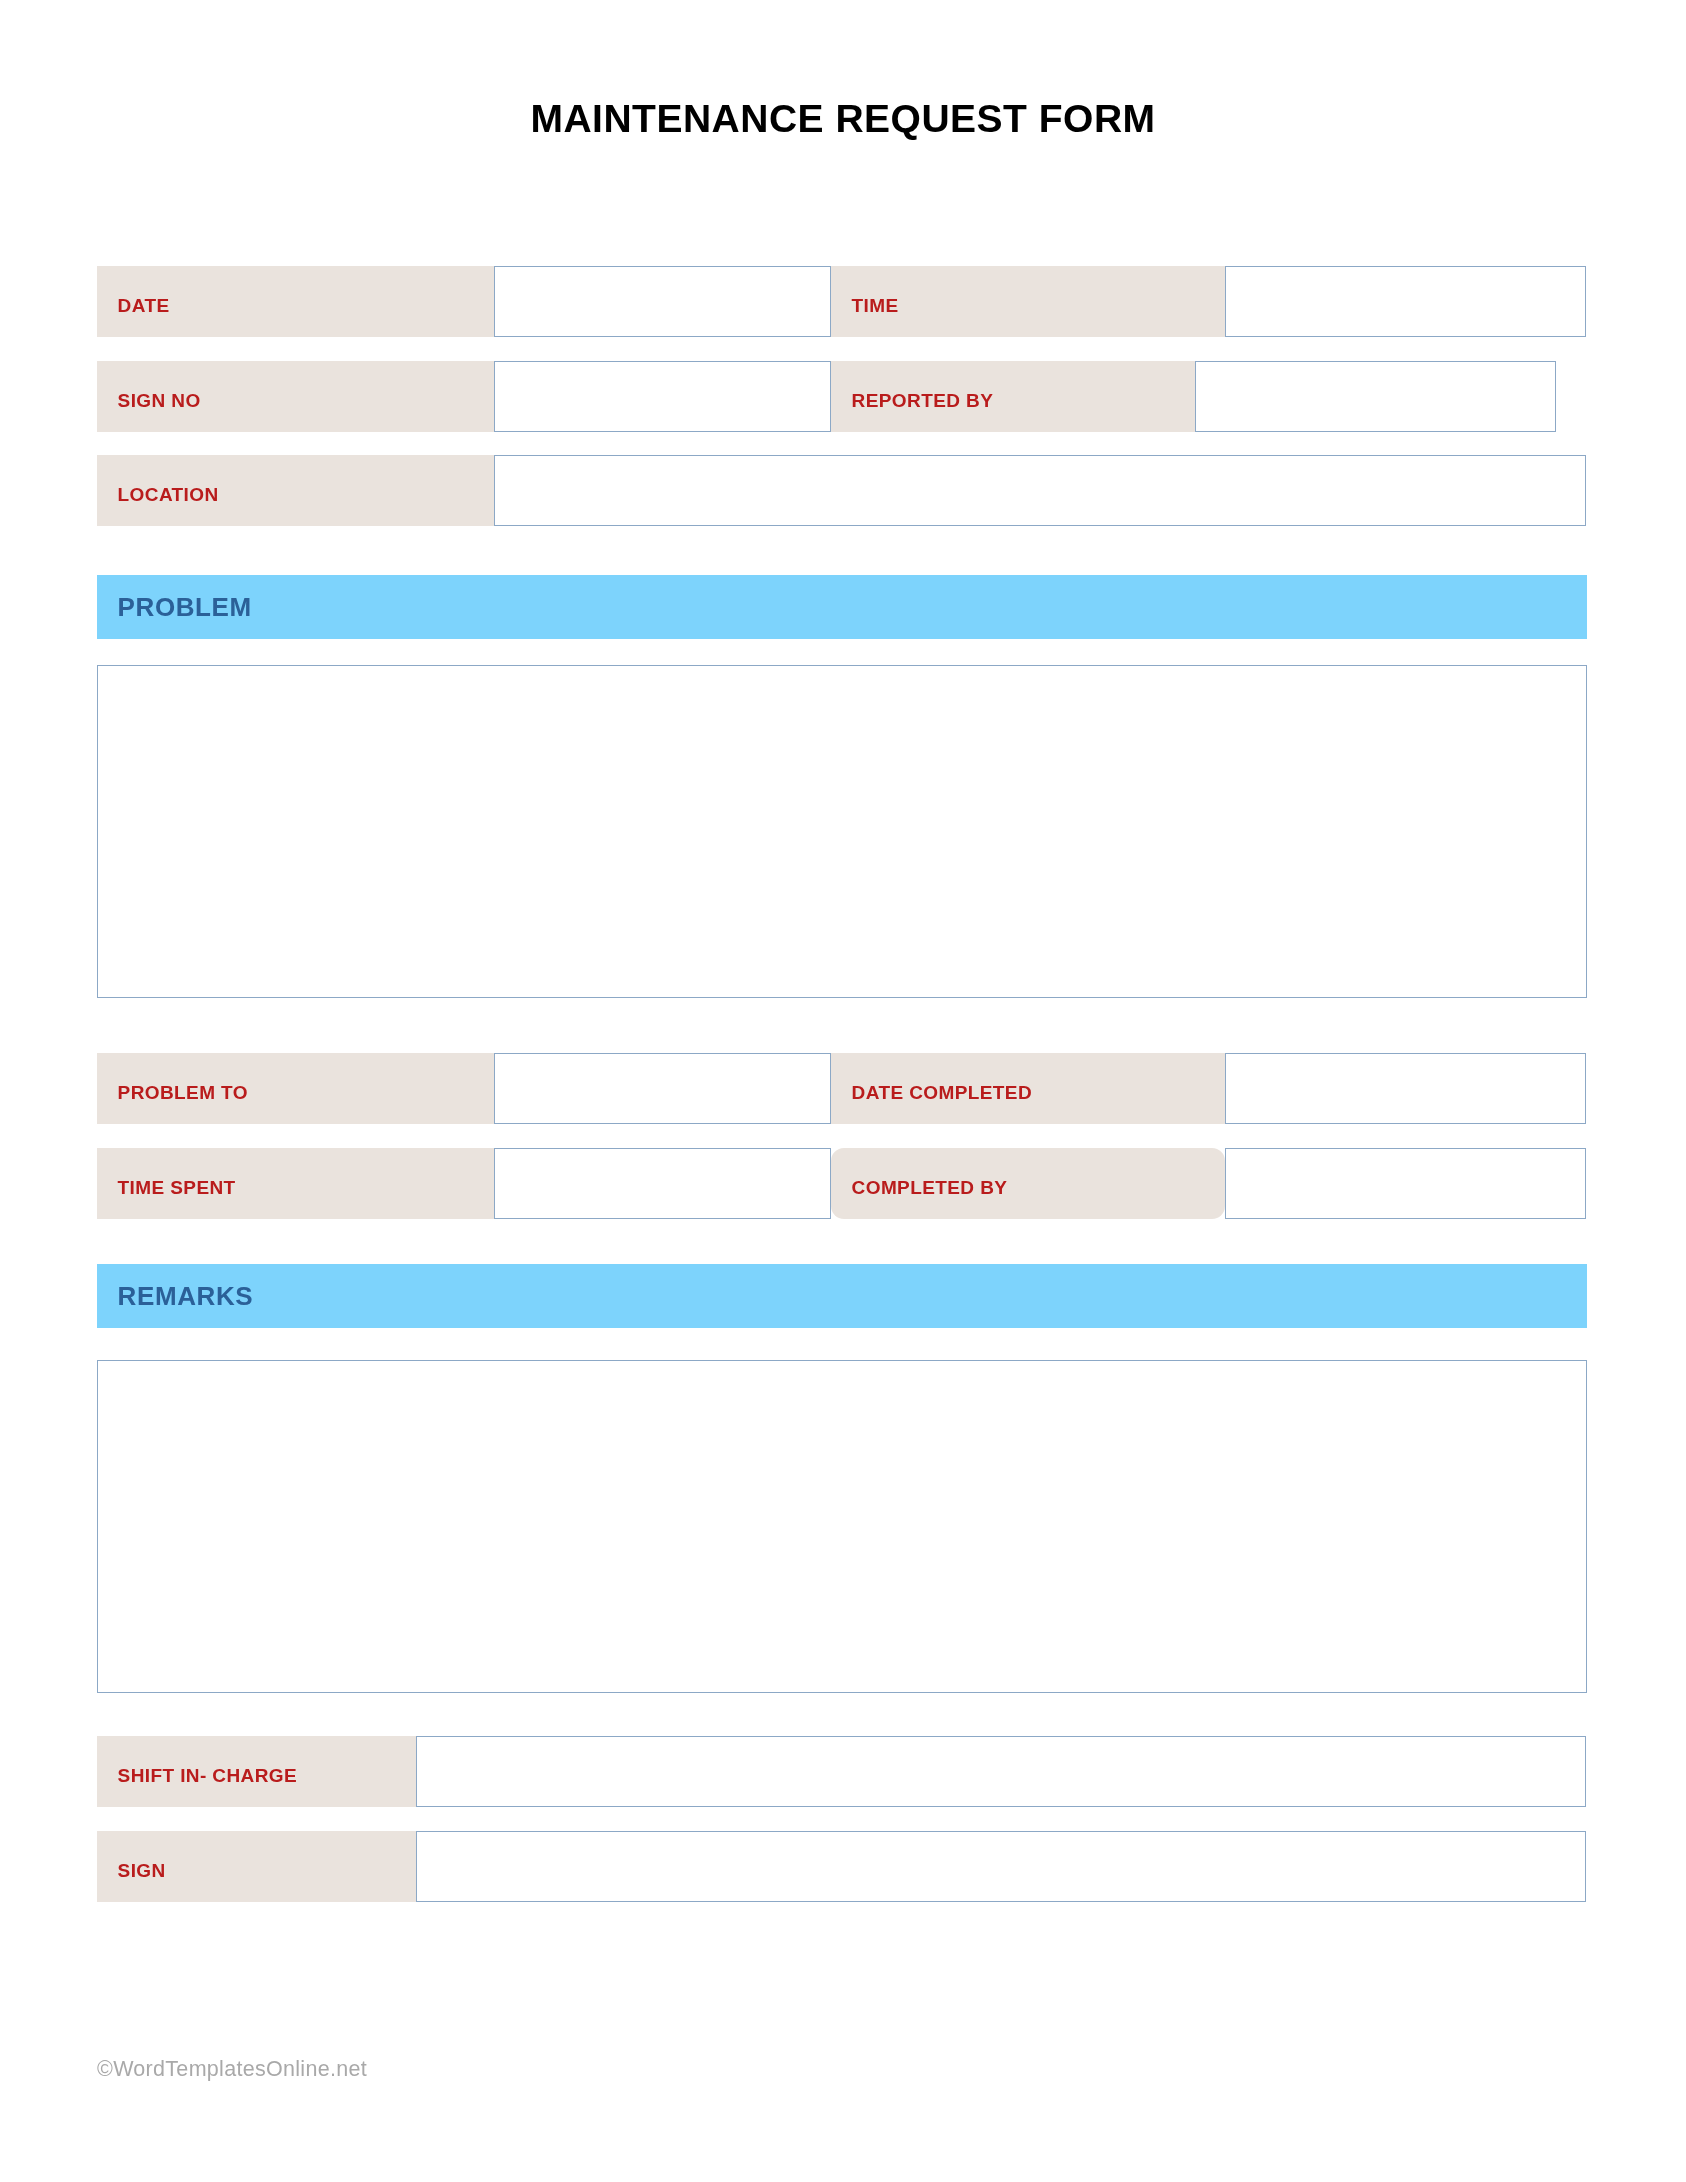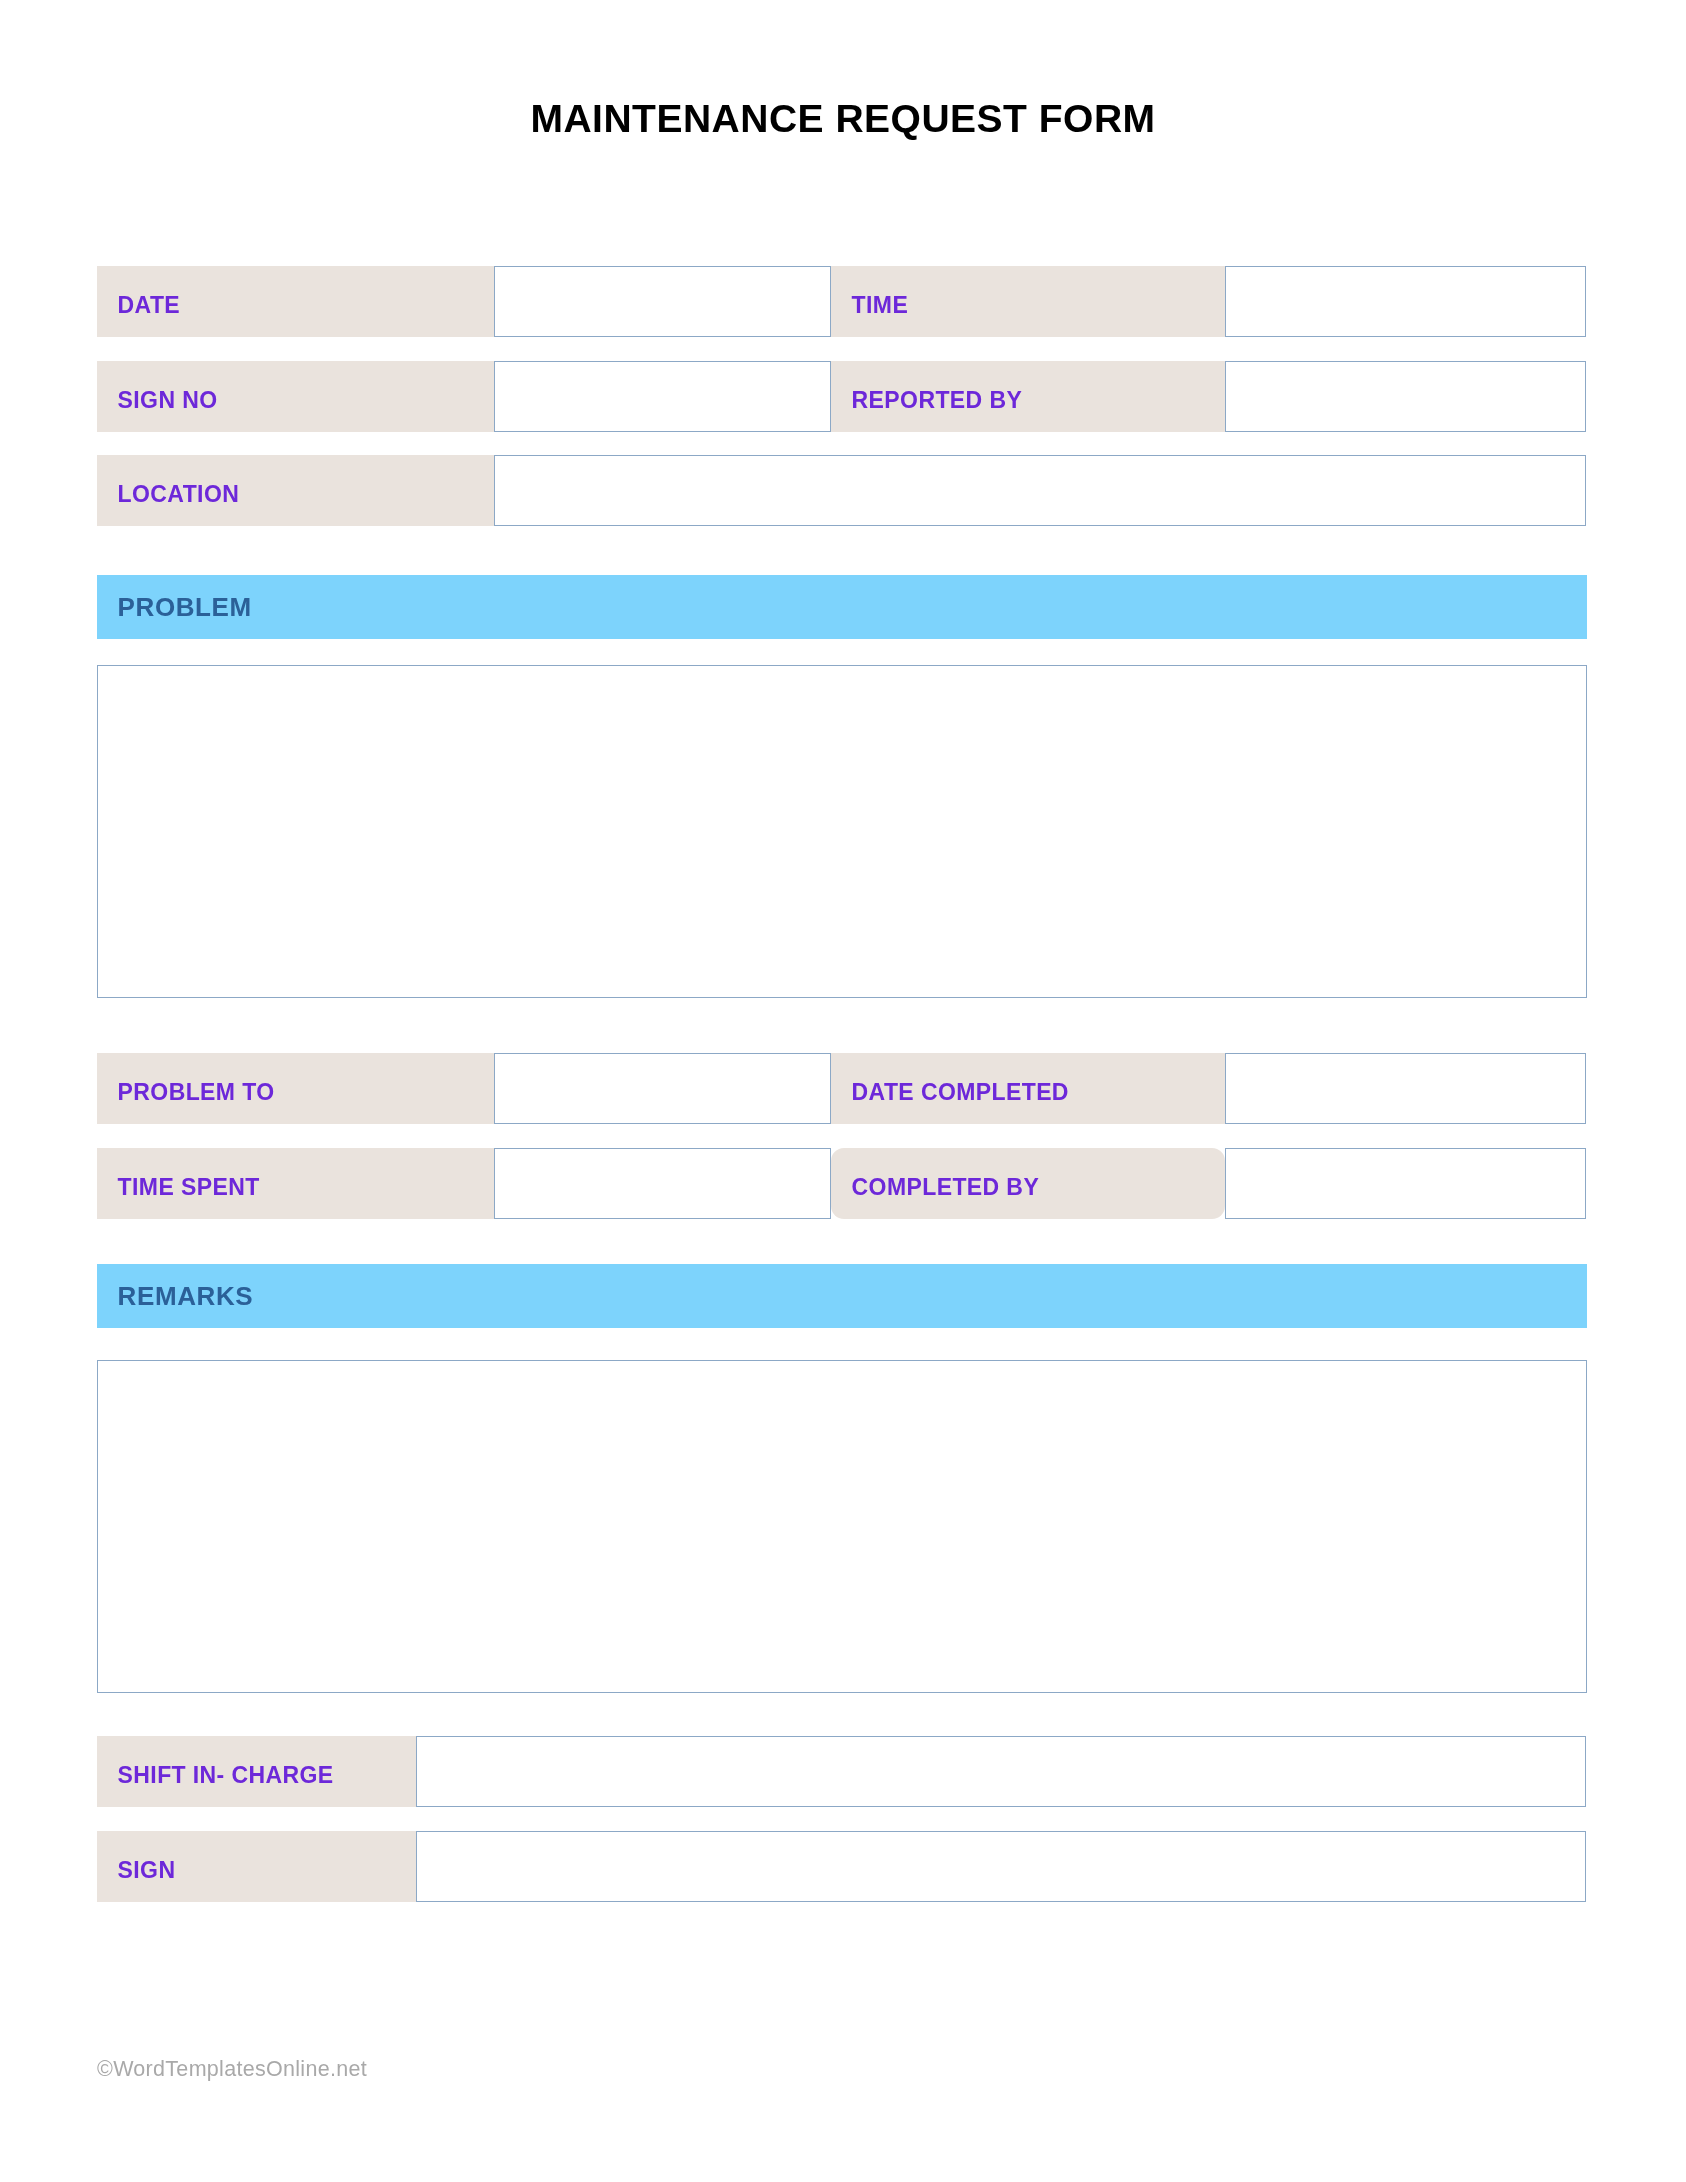--- a/index.html
+++ b/index.html
@@ -45,23 +45,23 @@
   }
 
   .label-cell {
     background: #EAE3DD;
     display: flex;
     align-items: center;
     box-sizing: border-box;
     padding-left: 20.6px;
   }
   .label-cell .label-text {
-    font-size: 23px;
+    font-size: 19px;
     font-weight: bold;
-    color: #6d28d9;
+    color: #b91c1c;
     letter-spacing: 0.4px;
     white-space: nowrap;
     margin-top: 8px;
   }
 
   .input-cell {
     background: #ffffff;
     border: 1.5px solid #8CA8C6;
     box-sizing: border-box;
   }
@@ -119,21 +119,21 @@
       <span class="label-text">TIME</span>
     </div>
     <div class="input-cell" style="width:361px;"></div>
   </div>
 
   <div class="row" style="left:97px; top:361px; width:1490px; height:71px;">
     <div class="label-cell" style="width:397px;">
       <span class="label-text">SIGN NO</span>
     </div>
     <div class="input-cell" style="width:337px;"></div>
-    <div class="label-cell" style="width:394px;">
+    <div class="label-cell" style="width:364px;">
       <span class="label-text">REPORTED BY</span>
     </div>
     <div class="input-cell" style="width:361px;"></div>
   </div>
 
   <div class="row" style="left:97px; top:455px; width:1490px; height:71px;">
     <div class="label-cell" style="width:397px;">
       <span class="label-text">LOCATION</span>
     </div>
     <div class="input-cell" style="width:1092px;"></div>

